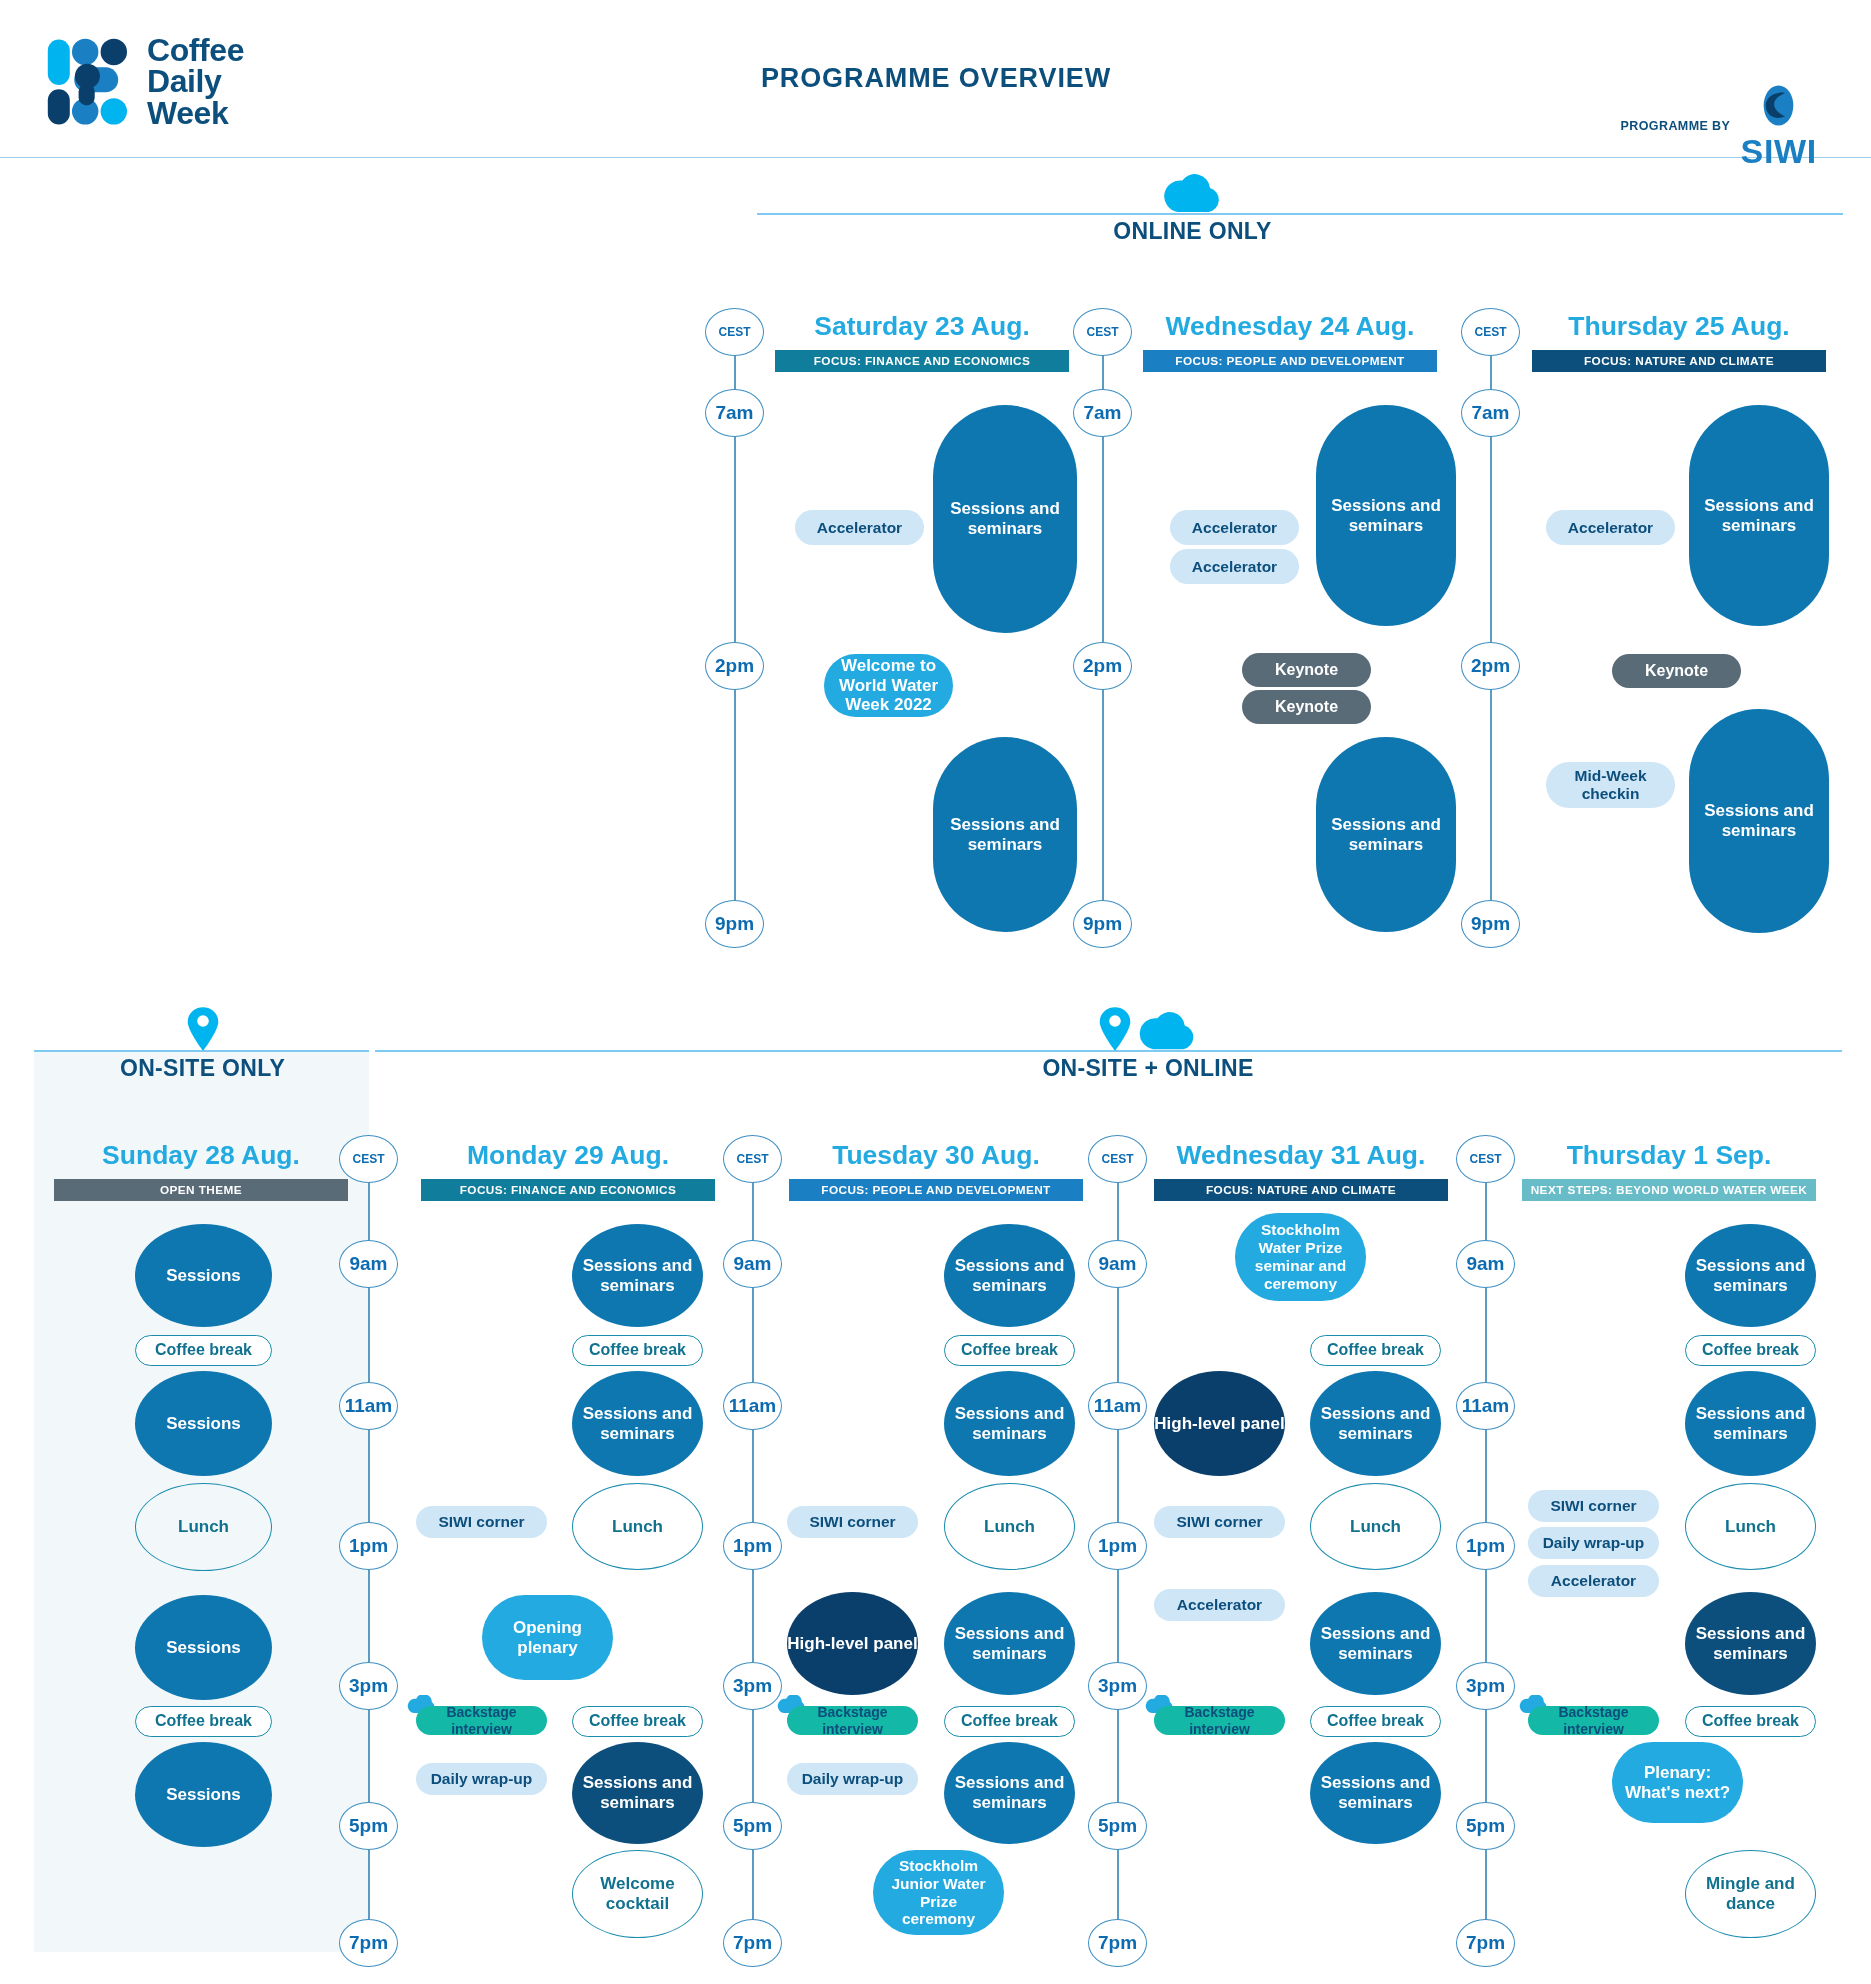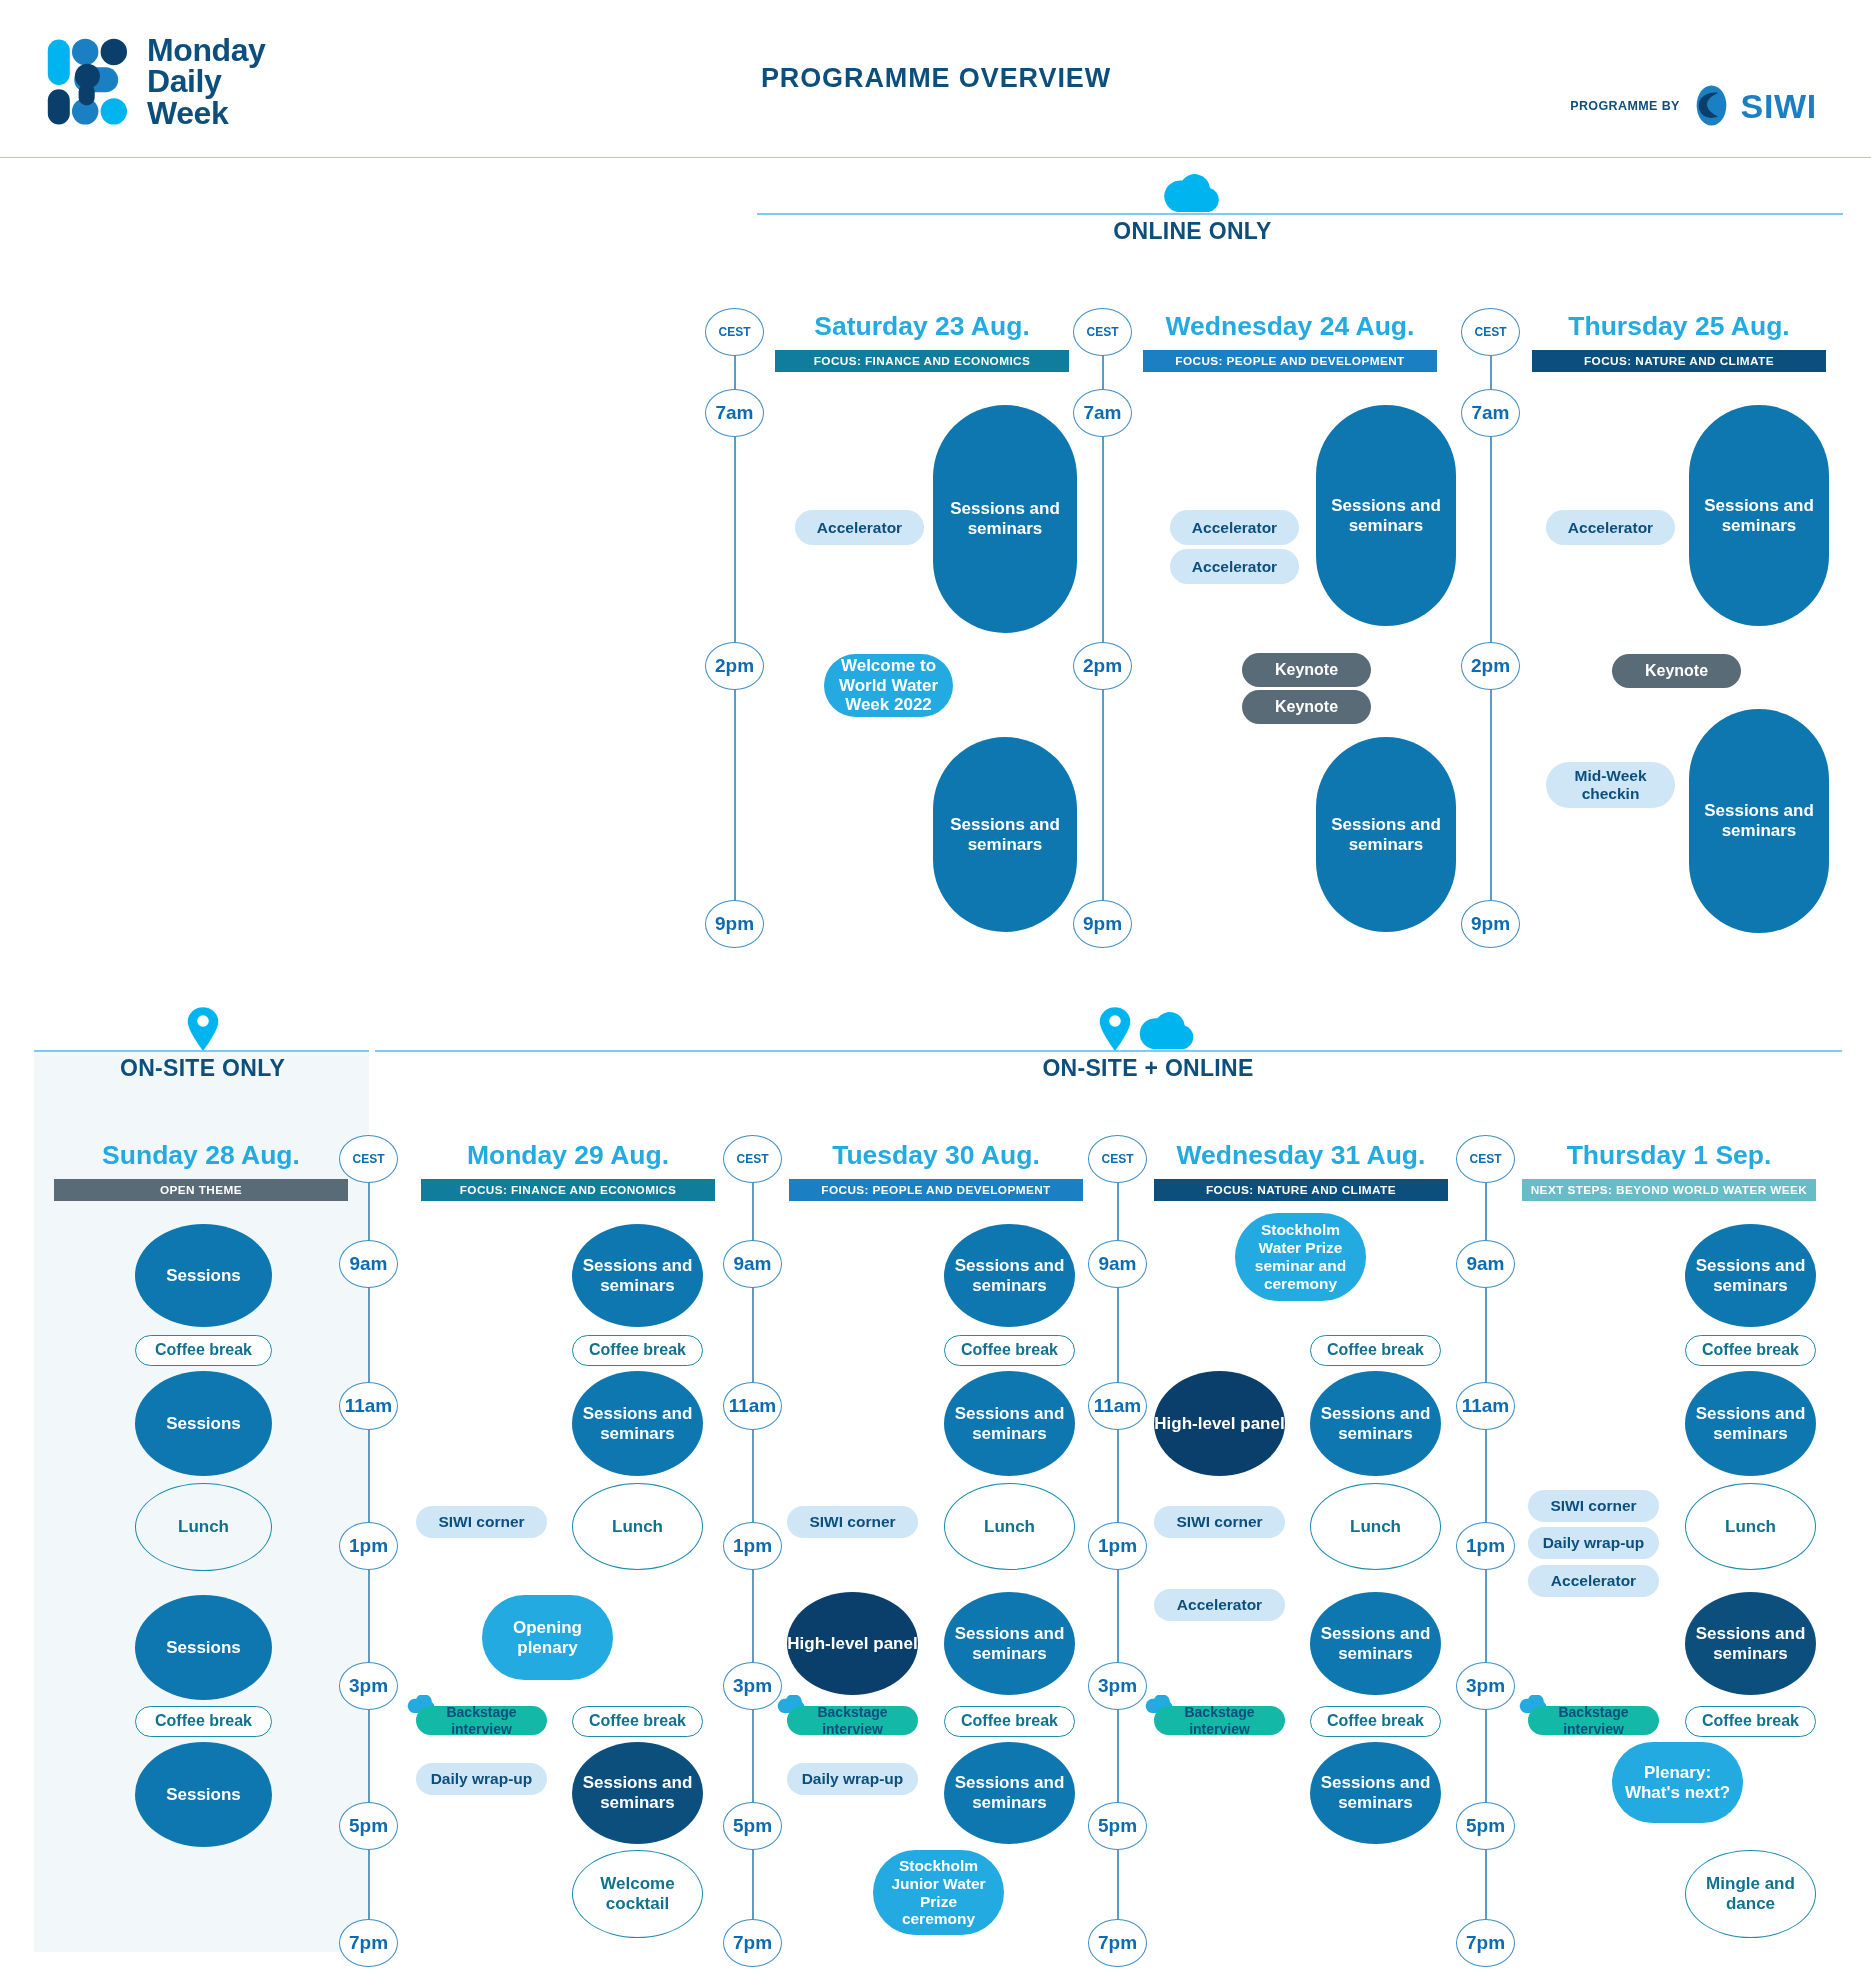--- a/index.html
+++ b/index.html
@@ -19,21 +19,21 @@
   }
   #logo-wrap{position:absolute;left:46px;top:35px;display:flex;align-items:center;gap:16px;}
   #logo-mark{width:85px;height:88px;}
   #logo-text{font-size:32px;font-weight:bold;line-height:0.98;color:#0d4f7c;letter-spacing:-0.4px;}
   #programme-title{
     position:absolute;left:0;right:0;top:63px;text-align:center;
     font-size:27px;font-weight:bold;letter-spacing:0.9px;color:#0d4f7c;
   }
   #organized-wrap{position:absolute;right:55px;top:84px;display:flex;align-items:center;gap:10.3px;}
   #organized-label{font-size:12.5px;font-weight:bold;letter-spacing:0.4px;color:#0d4f7c;}
-  #siwi-logo{display:flex;align-items:center;gap:7.4px;}
+  #siwi-logo{display:flex;align-items:center;gap:7.4px;flex-direction:column;}
   #siwi-text{font-size:34px;font-weight:bold;color:#1b7fc4;letter-spacing:0.7px;line-height:1;}
 
   
   .band-rule{position:absolute;height:1.5px;background:#7ecaf0;}
   .band-head{position:absolute;text-align:center;}
   .band-title{font-size:23px;font-weight:bold;color:#0d4f7c;letter-spacing:0.3px;white-space:nowrap;text-align:center;}
   .band-icons{height:44px;display:flex;align-items:flex-end;justify-content:center;gap:7.4px;margin-bottom:2.9px;}
 
   
   #onsite-only-bg{
@@ -93,21 +93,21 @@
       <circle cx="53" cy="19" r="18" fill="#1b7fc4"></circle>
       <circle cx="92" cy="19" r="18" fill="#0b3f6b"></circle>
       <rect x="38" y="40" width="60" height="34" rx="17" fill="#1b7fc4"></rect>
       <circle cx="56" cy="52" r="17" fill="#0b3f6b"></circle>
       <rect x="2" y="70" width="30" height="48" rx="15" fill="#0b3f6b"></rect>
       <circle cx="53" cy="100" r="18" fill="#1b7fc4"></circle>
       <circle cx="92" cy="100" r="18" fill="#00b5ef"></circle>
       <rect x="44" y="62" width="22" height="30" rx="11" fill="#0b3f6b"></rect>
     </svg>
     <div id="logo-text">
-      <div>Monday</div>
+      <div>Coffee</div>
       <div>Daily</div>
       <div>Week</div>
     </div>
   </div>
 
   <div id="programme-title">PROGRAMME OVERVIEW</div>
 
   <div id="organized-wrap">
     <div id="organized-label">PROGRAMME BY</div>
     <div id="siwi-logo">

